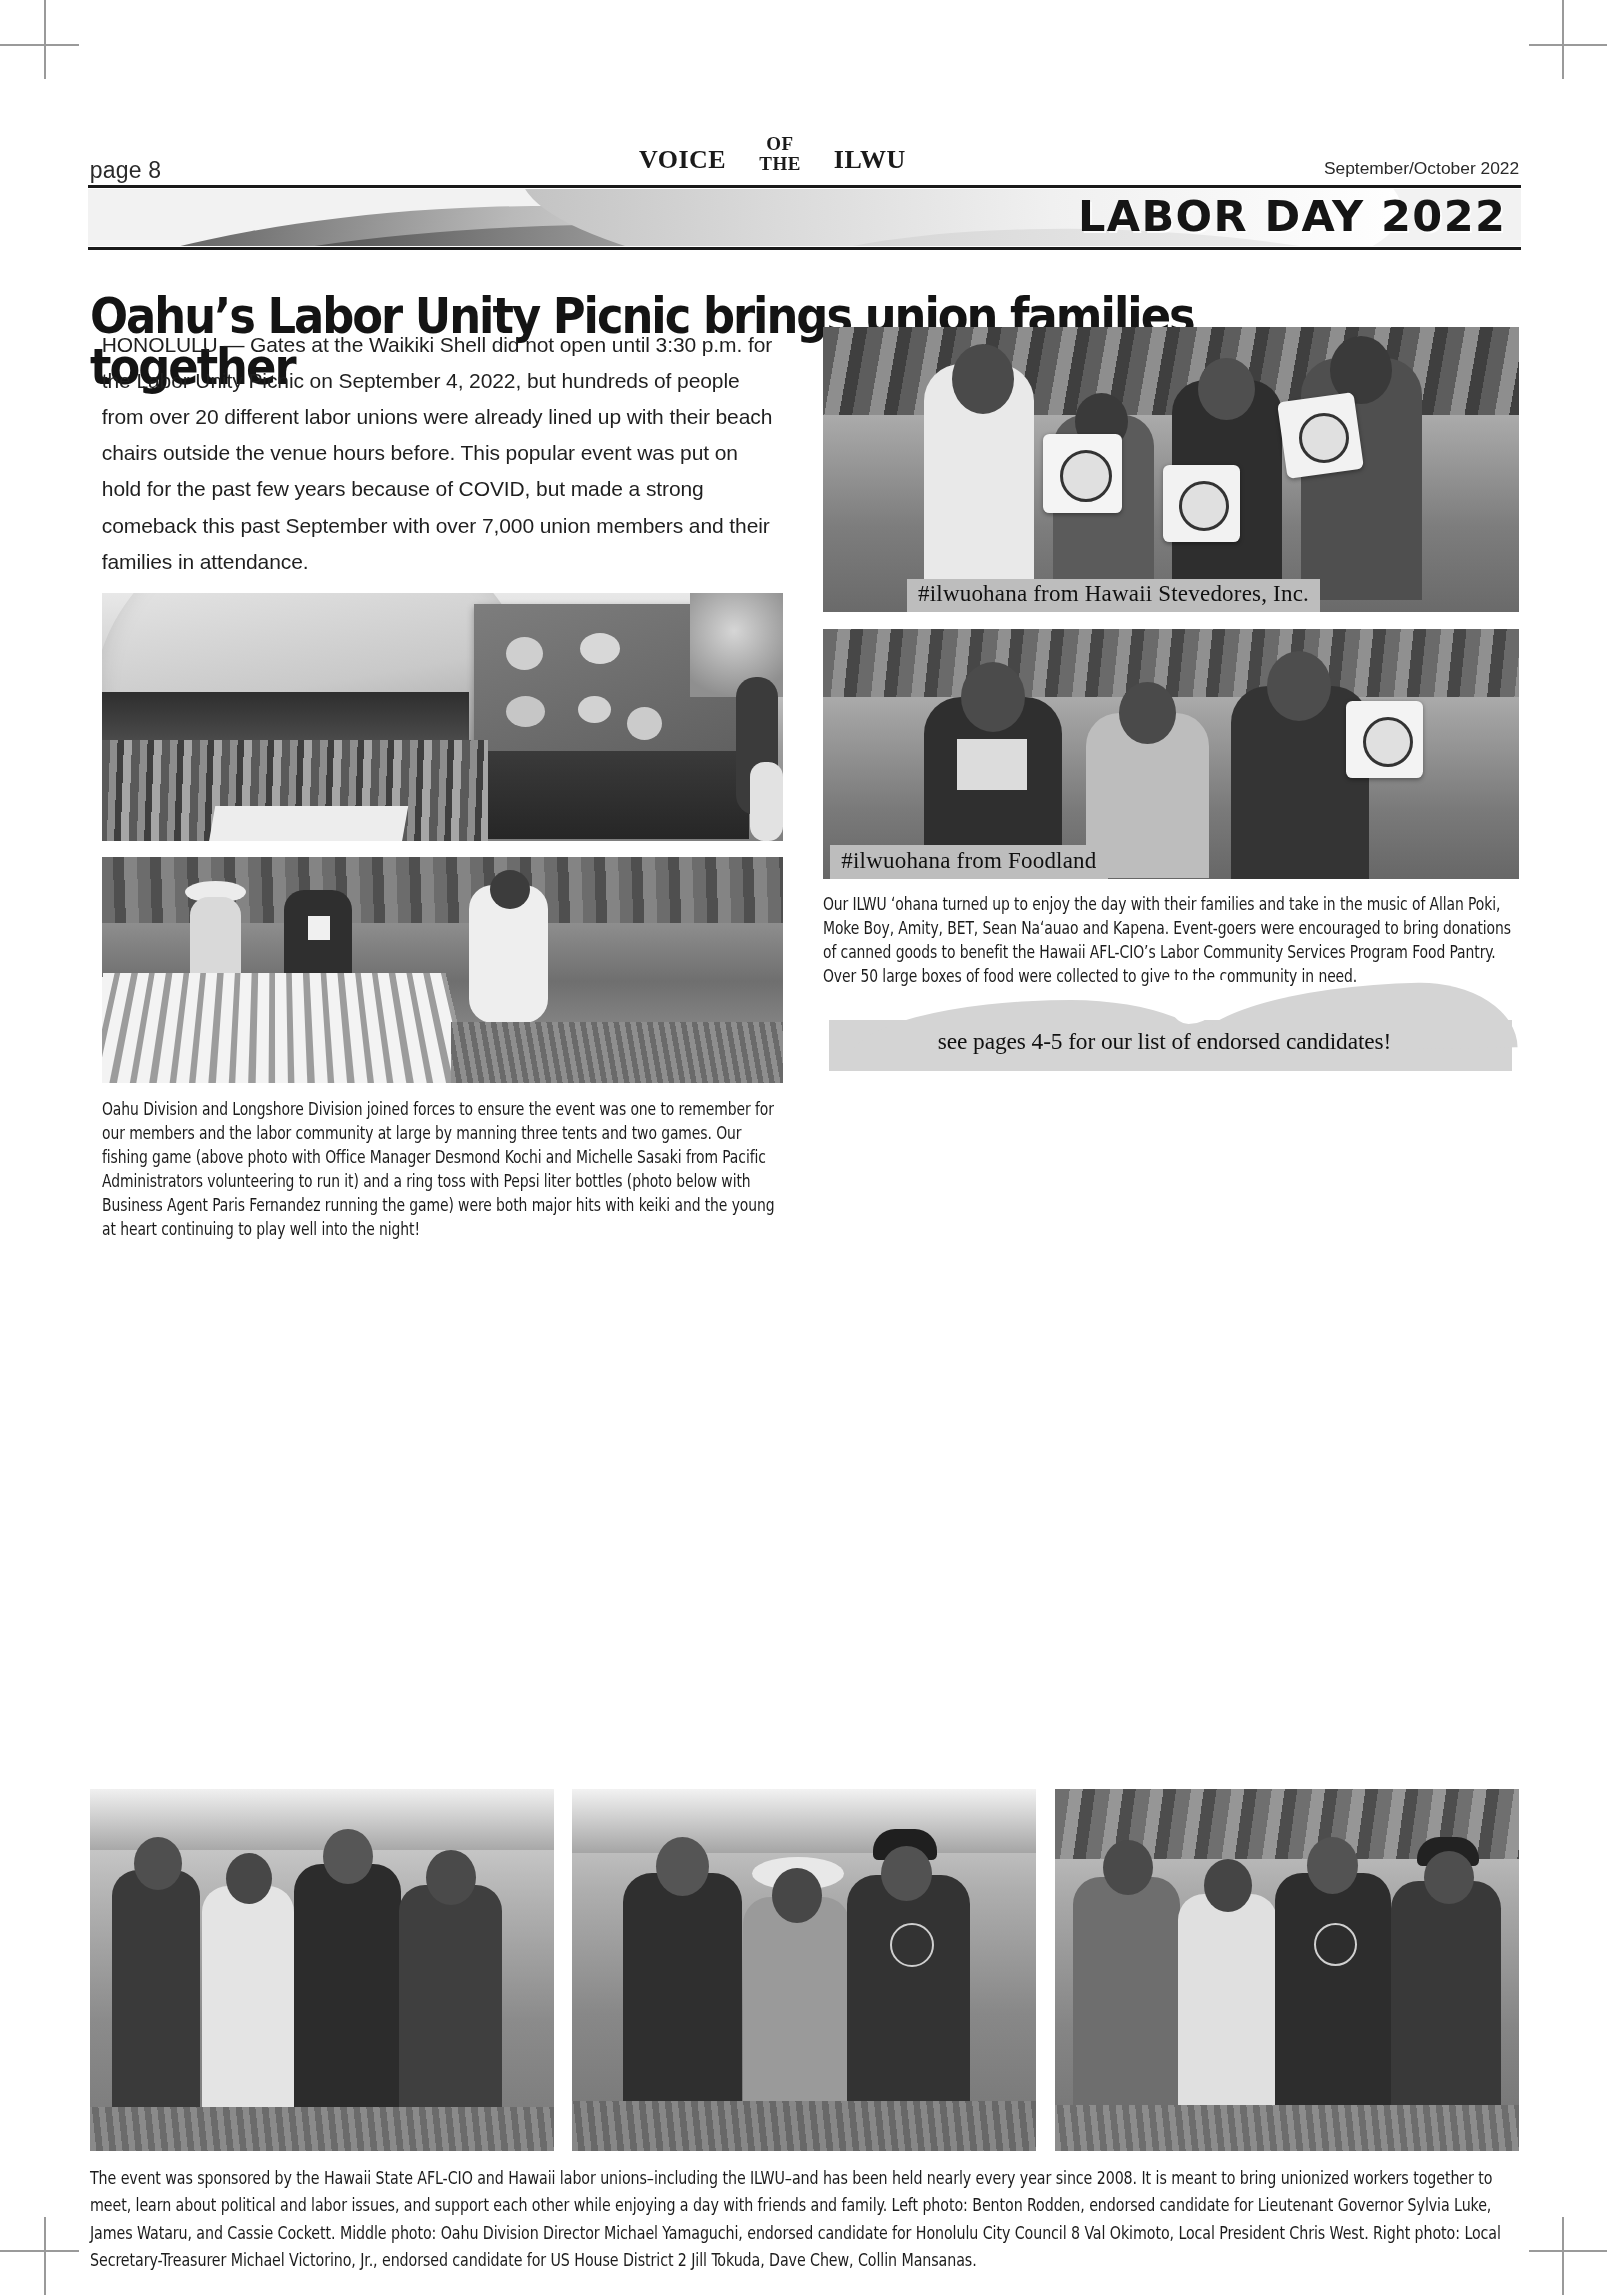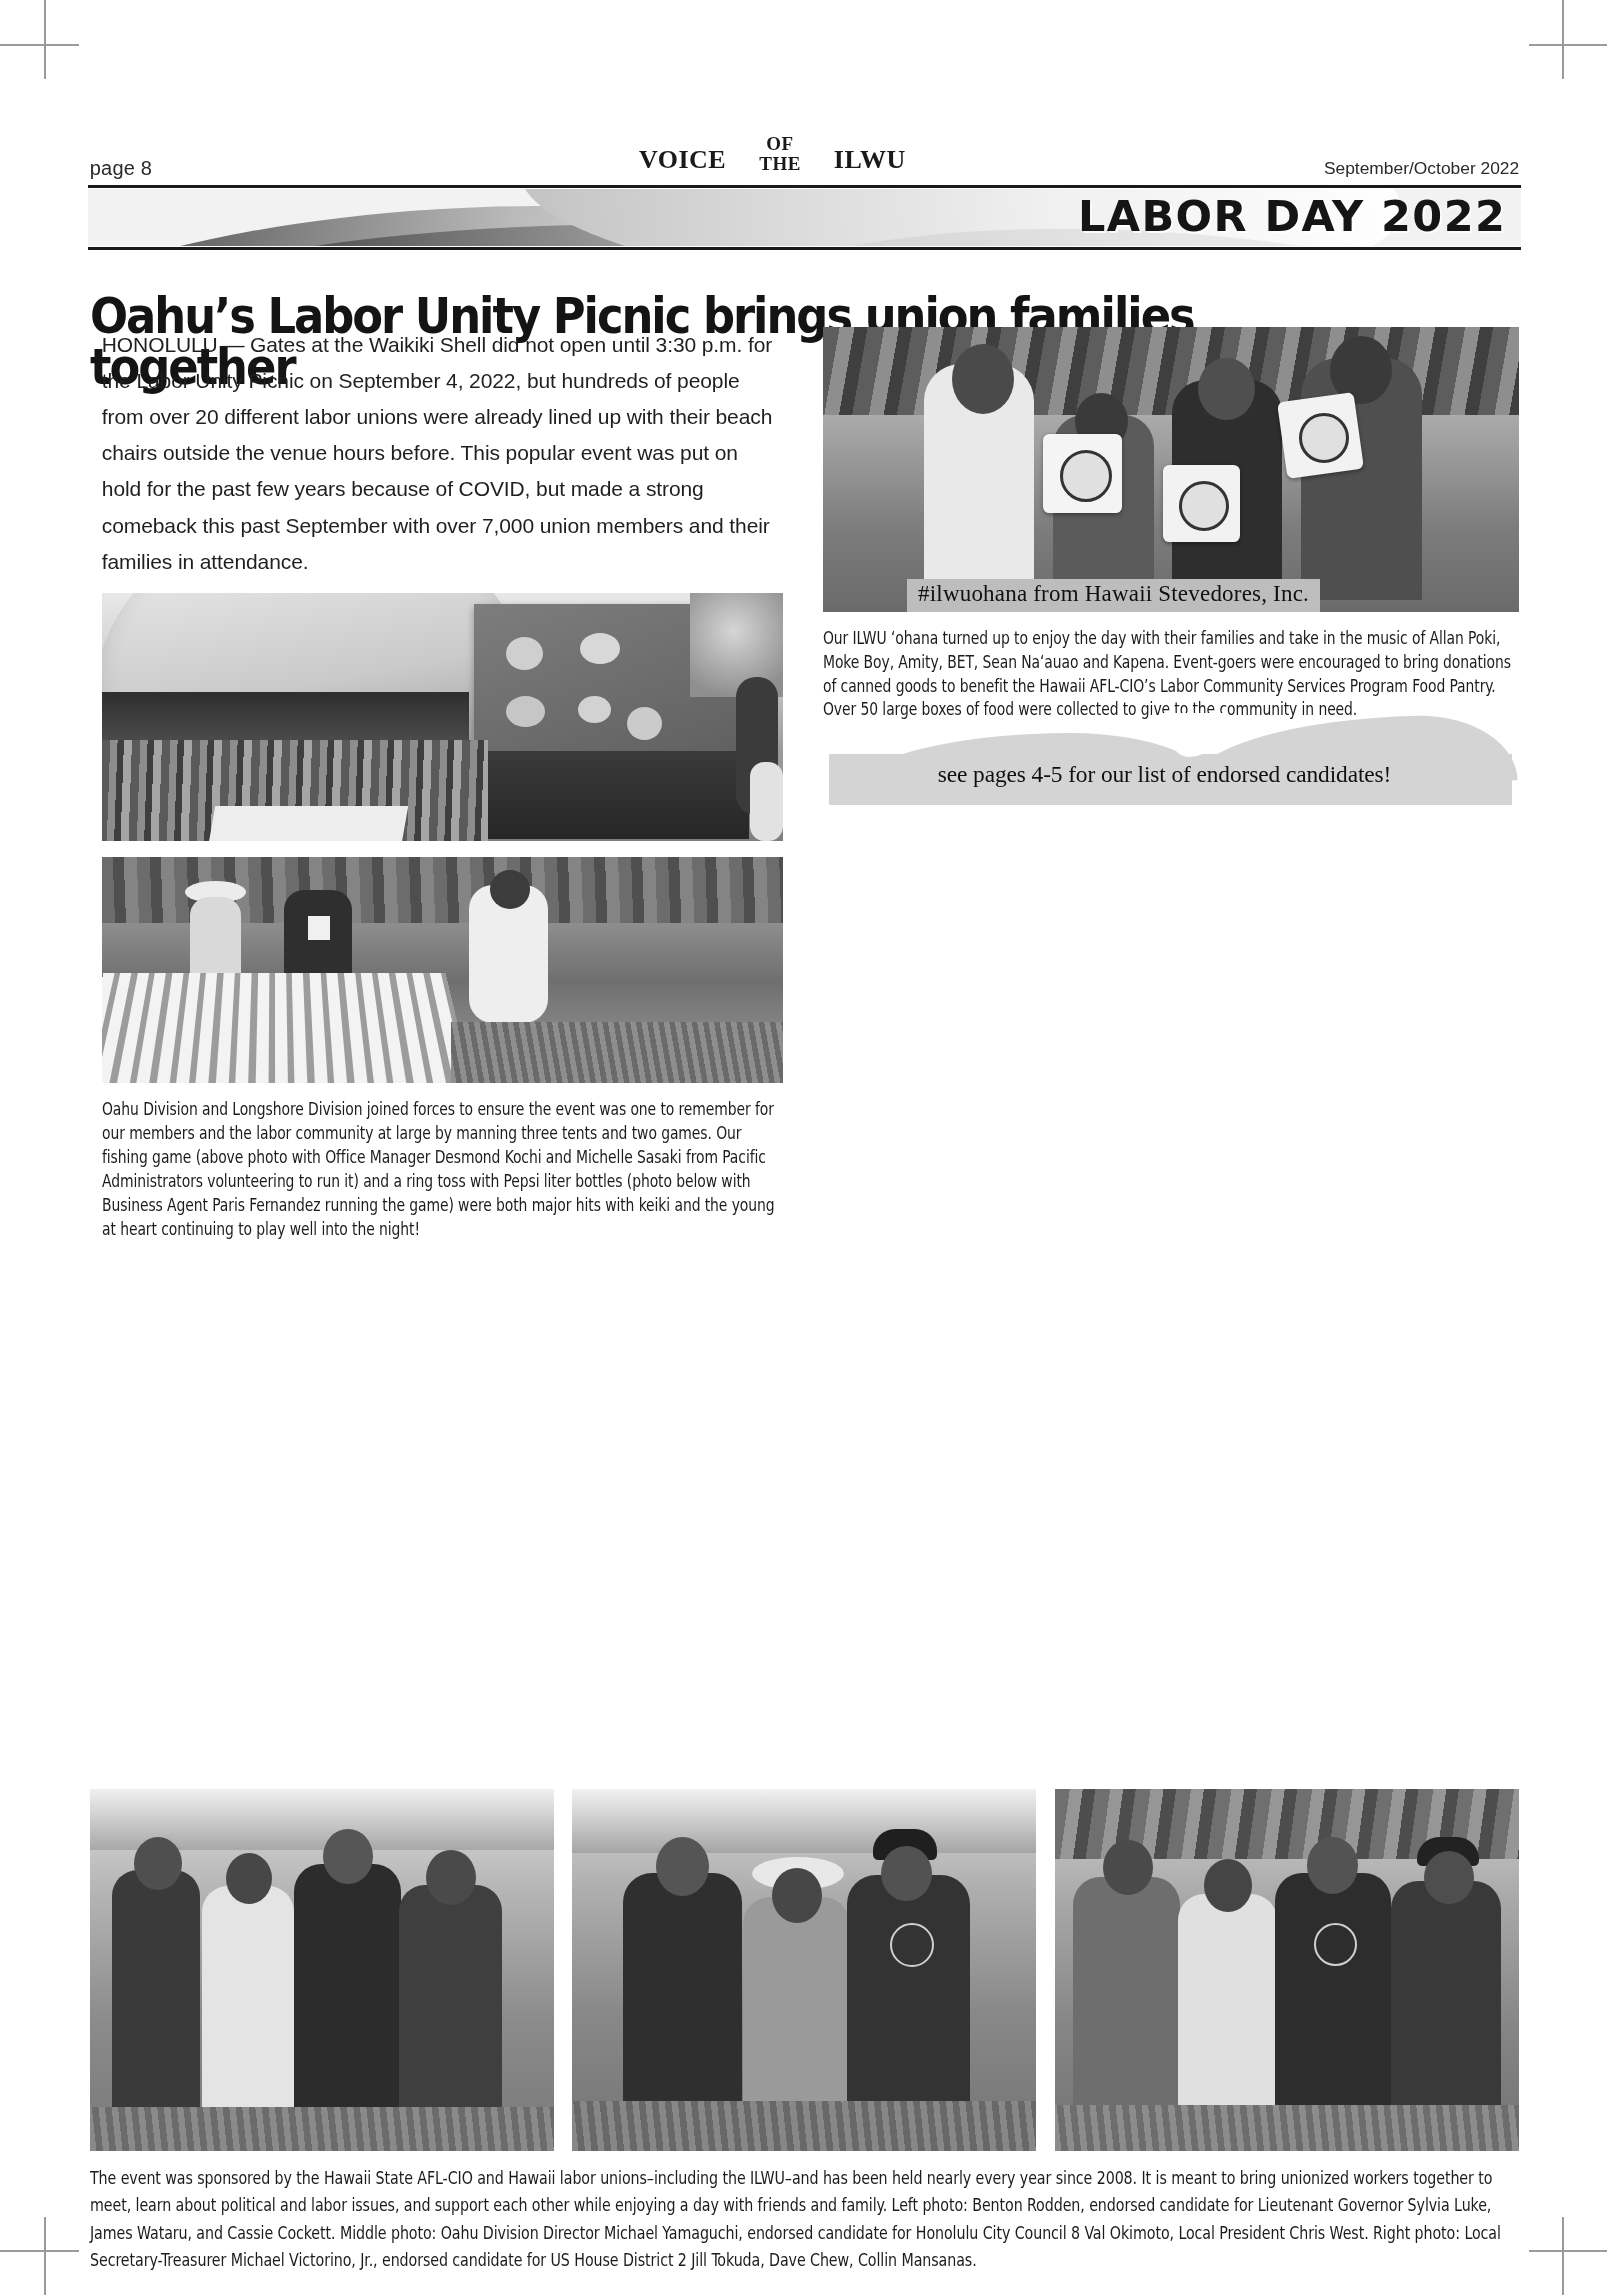--- a/index.html
+++ b/index.html
@@ -38,21 +38,21 @@
     position: absolute;
     left: 0;
     top: 0;
     width: 1433px;
     height: 37px;
   }
   .page-num {
     position: absolute;
     left: 1.8px;
     top: 10px;
-    font-size: 20px;
+    font-size: 23px;
     color: #2a2a2a;
     letter-spacing: 0.2px;
   }
   .masthead-words {
     position: absolute;
     left: 551px;
     top: -13px;
     width: 367px;
     display: flex;
     align-items: flex-end;
@@ -360,20 +360,34 @@
       <div class="blob" style="left:507px; top:9.2px; width:62px; height:68px; border-radius:50%; background:#3a3a3a;"></div>
       <div class="band" style="left:220px; top:107px; width:79px; height:79px; background:#f4f4f4; border-radius:6.4px; box-shadow:0 1.8px 4.6px rgba(0,0,0,.35);"></div>
       <div class="blob" style="left:237px; top:123px; width:46px; height:46px; border-radius:50%; border:3.7px solid #333; background:#e0e0e0;"></div>
       <div class="band" style="left:340px; top:138px; width:77px; height:77px; background:#f2f2f2; border-radius:6.4px; box-shadow:0 1.8px 4.6px rgba(0,0,0,.35);"></div>
       <div class="blob" style="left:356px; top:154px; width:44px; height:44px; border-radius:50%; border:3.7px solid #333; background:#e0e0e0;"></div>
       <div class="band" style="left:459px; top:70px; width:77px; height:77px; background:#f2f2f2; border-radius:6.4px; transform:rotate(-8deg); box-shadow:0 1.8px 4.6px rgba(0,0,0,.35);"></div>
       <div class="blob" style="left:476px; top:86px; width:44px; height:44px; border-radius:50%; border:3.7px solid #333; background:#e0e0e0;"></div>
       <div class="tagplate tag-a">#ilwuohana from Hawaii Stevedores, Inc.</div>
     </div>
 
+    <div class="photo" style="width:696px; height:250px; margin-top:16.5px;">
+      <div class="sky" style="background:linear-gradient(180deg,#cacaca 0%,#a0a0a0 36%,#7a7a7a 72%,#676767 100%);"></div>
+      <div class="band" style="left:0; top:0; width:696px; height:68px; background:repeating-linear-gradient(96deg,#6a6a6a 0 14.7px,#909090 14.7px 27.5px,#474747 27.5px 40px);"></div>
+      <div class="blob" style="left:101px; top:68px; width:138px; height:182px; border-radius:37px 37px 0 0; background:#2f2f2f;"></div>
+      <div class="blob" style="left:138px; top:33px; width:64px; height:70px; border-radius:50%; background:#4b4b4b;"></div>
+      <div class="band" style="left:134px; top:110px; width:70px; height:51px; background:#dcdcdc;"></div>
+      <div class="blob" style="left:263px; top:84px; width:123px; height:165px; border-radius:33px 33px 0 0; background:#bdbdbd;"></div>
+      <div class="blob" style="left:296px; top:53px; width:57px; height:62px; border-radius:50%; background:#4a4a4a;"></div>
+      <div class="blob" style="left:408px; top:57px; width:138px; height:193px; border-radius:37px 37px 0 0; background:#343434;"></div>
+      <div class="blob" style="left:444px; top:22px; width:64px; height:70px; border-radius:50%; background:#4d4d4d;"></div>
+      <div class="band" style="left:523px; top:72px; width:77px; height:77px; background:#f3f3f3; border-radius:6.4px; box-shadow:0 1.8px 4.6px rgba(0,0,0,.35);"></div>
+      <div class="blob" style="left:540px; top:88px; width:44px; height:44px; border-radius:50%; border:3.7px solid #333; background:#e0e0e0;"></div>
+      <div class="tagplate tag-b">#ilwuohana from Foodland</div>
+    </div>
 
 
     <div style="margin-top:14.7px;">
       <p class="cap" style="margin:0;">Our ILWU ʻohana turned up to enjoy the day with their families and take in the music of Allan Poki, Moke Boy, Amity, BET, Sean Naʻauao and Kapena. Event-goers were encouraged to bring donations of canned goods to benefit the Hawaii AFL-CIO’s Labor Community Services Program Food Pantry. Over 50 large boxes of food were collected to give to the community in need.</p>
     </div>
 
     <div class="endorse-wrap">
       <div class="endorse-shape"></div>
       <div class="endorse-lobe1"></div>
       <div class="endorse-lobe2"></div>

